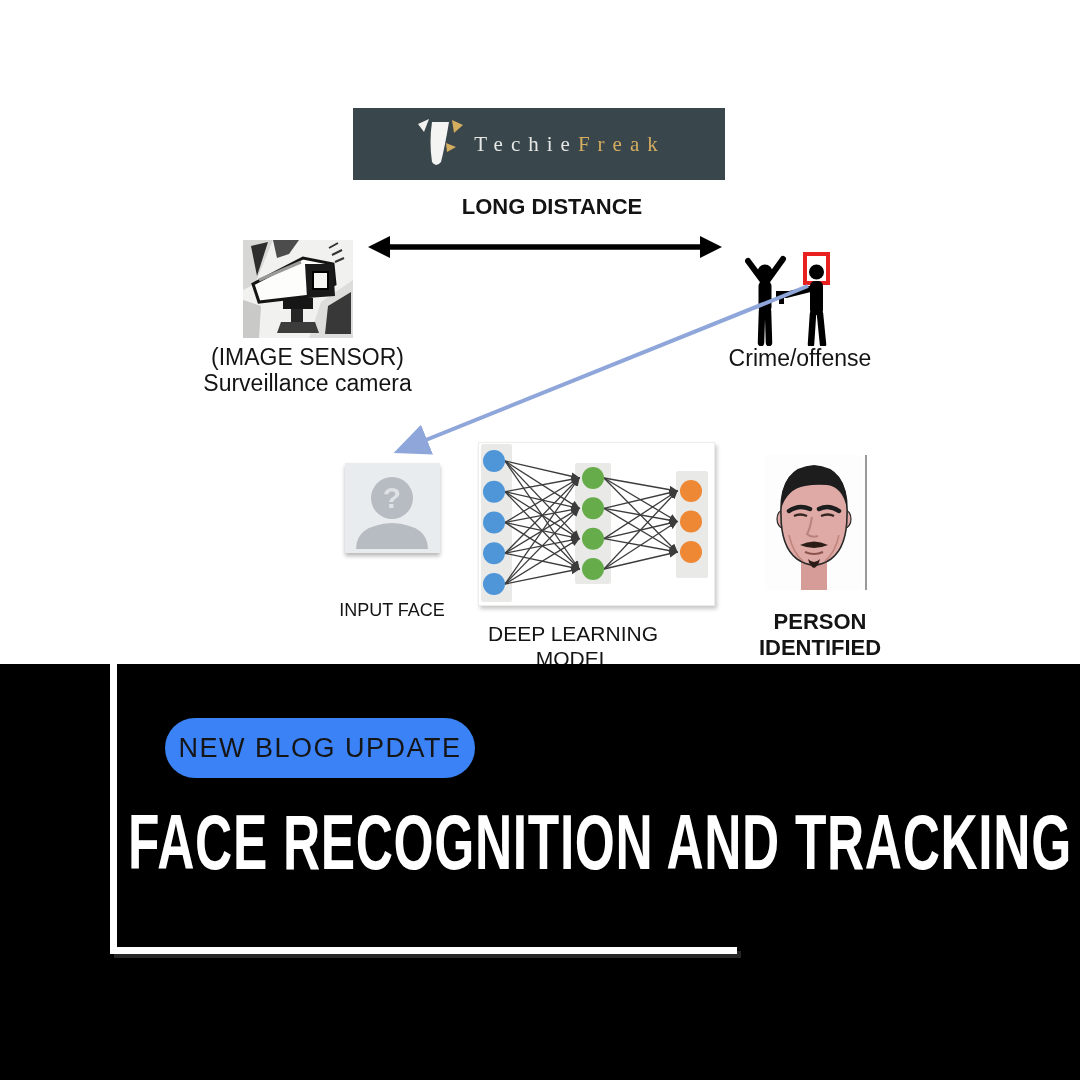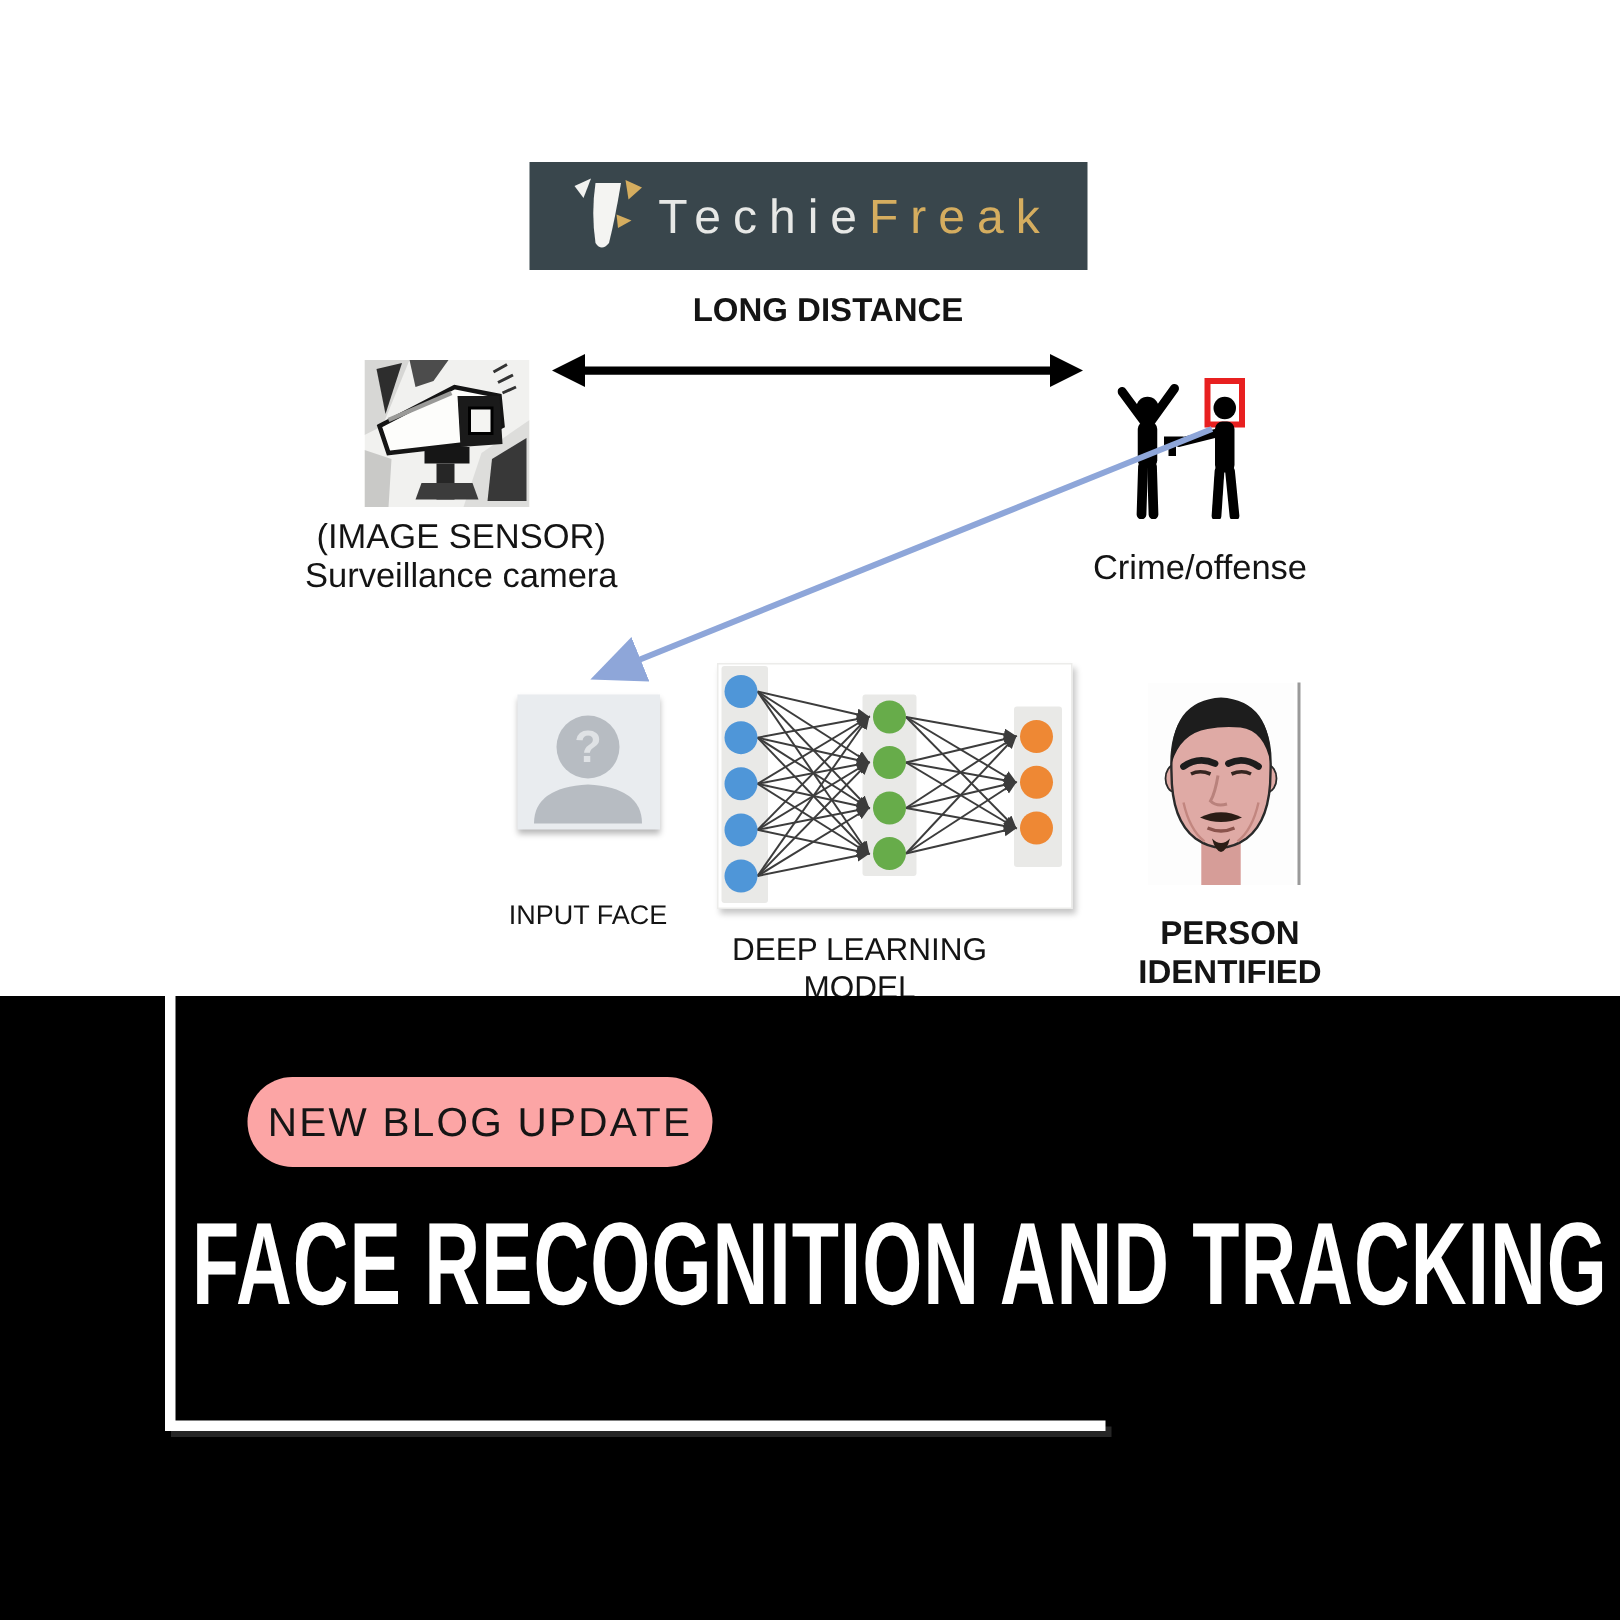--- a/index.html
+++ b/index.html
@@ -1,26 +1,26 @@
 <!DOCTYPE html>
 <html><head>
 <meta charset="utf-8">
 <style>
   html,body{margin:0;padding:0;background:#888;}
   .canvas{position:relative;width:1080px;height:1080px;background:#ffffff;overflow:hidden;
           font-family:"Liberation Sans",sans-serif;}
   
   .logo-box{position:absolute;left:353px;top:108px;width:372px;height:72px;
             display:flex;align-items:center;justify-content:center;gap:10px;}
-  .logo-text{font-family:Liberation Sans, sans-serif;font-size:32px;letter-spacing:8px;white-space:nowrap;}
+  .logo-text{font-family:Liberation Serif, serif;font-size:21px;letter-spacing:8px;white-space:nowrap;}
   
   .cap{position:absolute;text-align:center;color:#141414;}
   .cap-ld{left:402px;top:194px;width:300px;font-size:22px;font-weight:700;}
   .cap-cam{left:195px;top:344px;width:225px;font-size:23px;line-height:26px;font-weight:500;}
-  .cap-crime{left:727px;top:345px;width:146px;font-size:23px;font-weight:500;margin-top:20px;}
+  .cap-crime{left:727px;top:345px;width:146px;font-size:23px;font-weight:500;}
   .cap-input{left:327px;top:600px;width:130px;font-size:18px;font-weight:500;}
   .cap-dl{left:483px;top:621px;width:180px;font-size:21px;line-height:25px;font-weight:500;}
   .cap-person{left:752px;top:609px;width:136px;font-size:22px;line-height:26px;font-weight:700;}
   
   .abs{position:absolute;}
   .input-box{left:345px;top:463px;width:95px;height:90px;background:#e9ecef;
              box-shadow:0 3px 4px rgba(0,0,0,.28);}
   .nn-panel{left:478px;top:442px;width:235px;height:162px;background:#fff;
             border:1px solid #ececea;box-shadow:2px 3px 4px rgba(0,0,0,.22);}
   .portrait{left:765px;top:455px;width:100px;height:135px;background:#fff;border-right:2px solid #9a9a9a;}
@@ -201,18 +201,18 @@
     </svg>
   </div>
   <div class="cap cap-person">
     <div>PERSON</div>
     <div>IDENTIFIED</div>
   </div>
 
   <div class="black-section" style="background: rgb(0, 0, 0);"></div>
   <div class="v-line"></div>
   <div class="h-line"></div>
-  <div class="badge" style="background: #fca5a5;">
+  <div class="badge" style="background: #3b82f6;">
     <span style="color: rgb(21, 21, 21);">NEW BLOG UPDATE</span>
   </div>
   <div class="title" style="color: rgb(255, 255, 255);">FACE RECOGNITION AND TRACKING</div>
 
 </div>
 
 </body></html>

